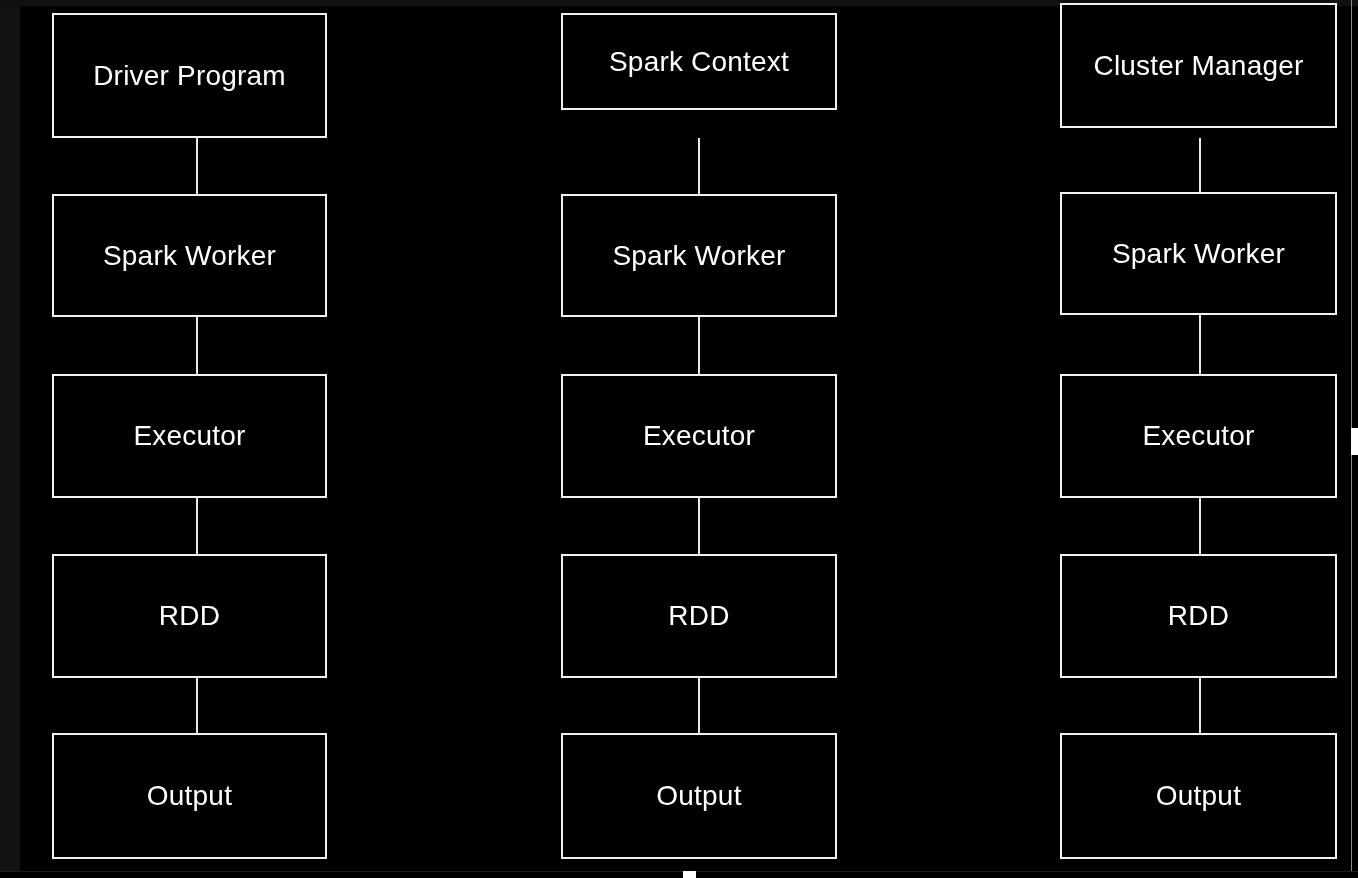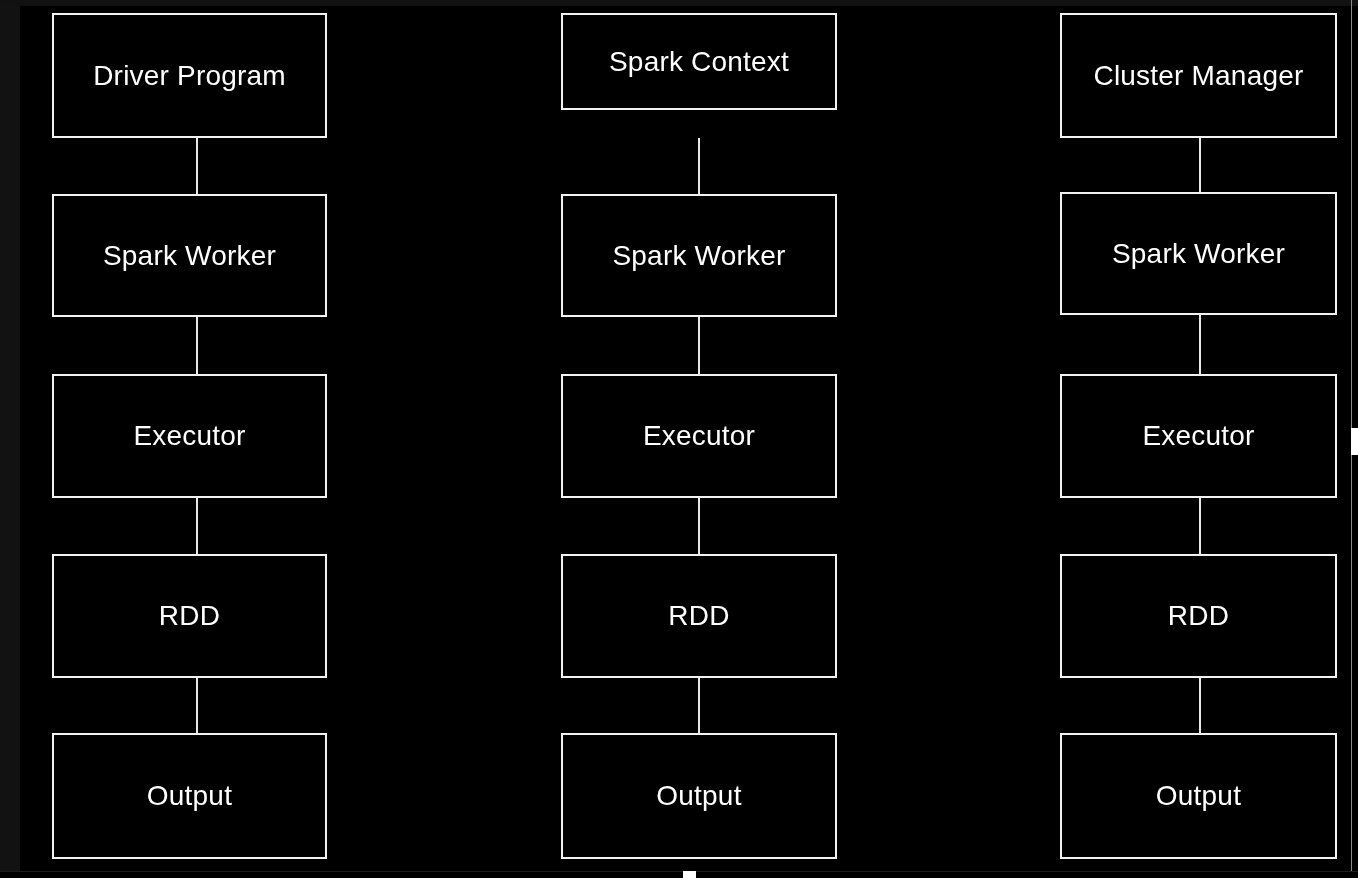--- a/index.html
+++ b/index.html
@@ -104,21 +104,21 @@
         <span class="node-label" style="color: rgb(255, 255, 255);">Executor</span>
       </div>
       <div class="connector" style="left: 698px; top: 498px; height: 56px; background: rgb(232, 232, 232);"></div>
       <div class="node" style="left: 561px; top: 554px; width: 276px; height: 124px; border-color: rgb(242, 242, 242);">
         <span class="node-label" style="color: rgb(255, 255, 255);">RDD</span>
       </div>
       <div class="connector" style="left: 698px; top: 678px; height: 55px; background: rgb(232, 232, 232);"></div>
       <div class="node" style="left: 561px; top: 733px; width: 276px; height: 126px; border-color: rgb(242, 242, 242);">
         <span class="node-label" style="color: rgb(255, 255, 255);">Output</span>
       </div>
-      <div class="node" style="left: 1060px; top: 13px; width: 277px; height: 125px; border-color: rgb(242, 242, 242);">
+      <div class="node" style="left: 1060px; top: 3px; width: 277px; height: 125px; border-color: rgb(242, 242, 242);">
         <span class="node-label" style="color: rgb(255, 255, 255);">Cluster Manager</span>
       </div>
       <div class="connector" style="left: 1199px; top: 138px; height: 54px; background: rgb(232, 232, 232);"></div>
       <div class="node" style="left: 1060px; top: 192px; width: 277px; height: 123px; border-color: rgb(242, 242, 242);">
         <span class="node-label" style="color: rgb(255, 255, 255);">Spark Worker</span>
       </div>
       <div class="connector" style="left: 1199px; top: 315px; height: 59px; background: rgb(232, 232, 232);"></div>
       <div class="node" style="left: 1060px; top: 374px; width: 277px; height: 124px; border-color: rgb(242, 242, 242);">
         <span class="node-label" style="color: rgb(255, 255, 255);">Executor</span>
       </div>

